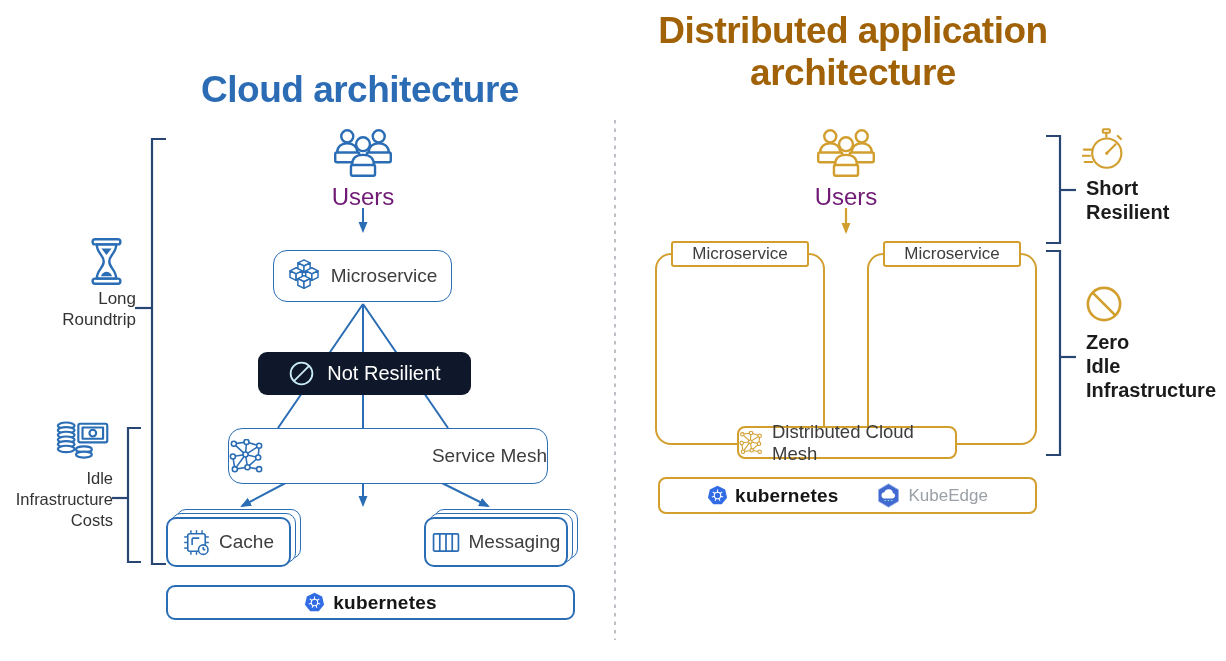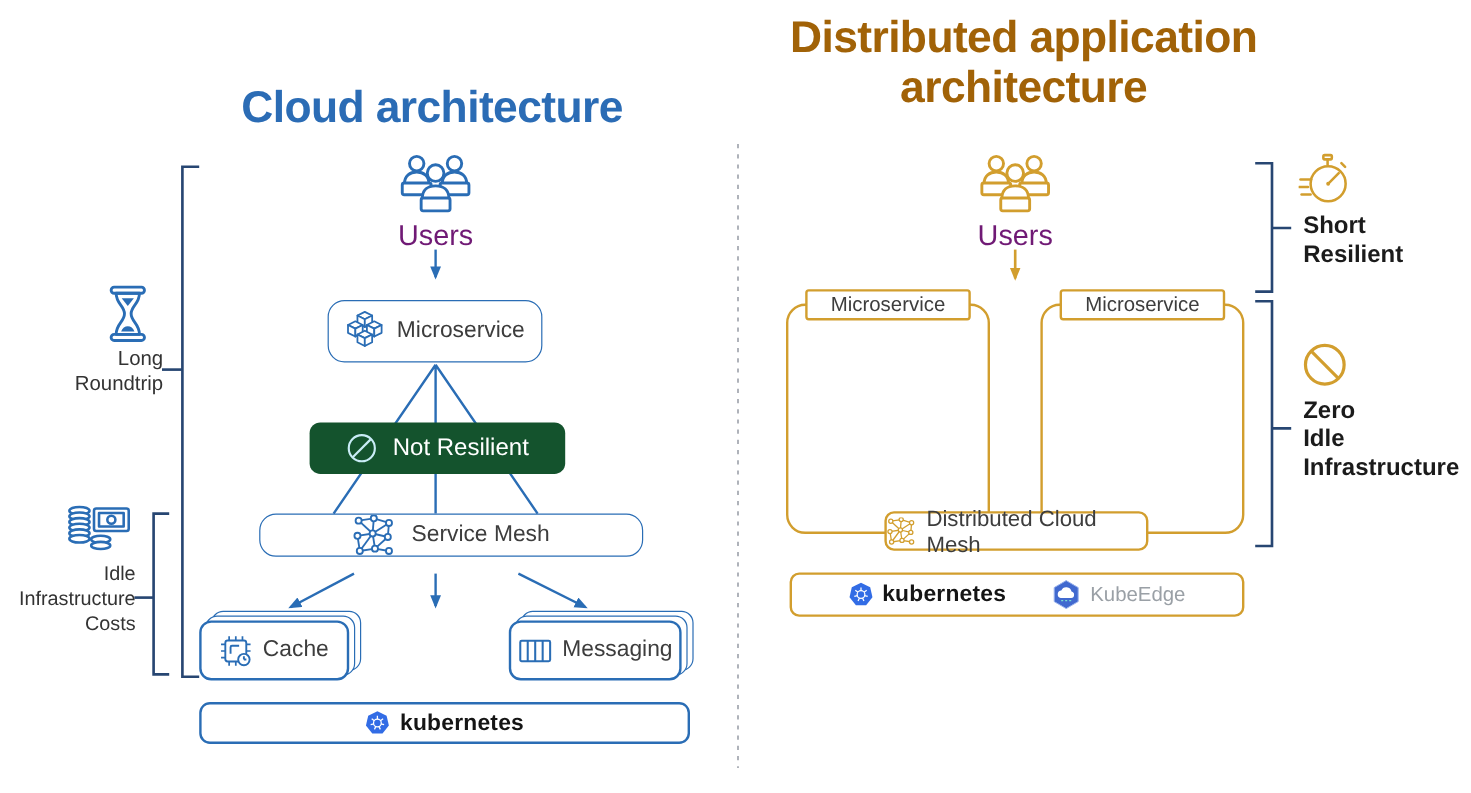--- a/index.html
+++ b/index.html
@@ -18,21 +18,21 @@
   .node{position:absolute;background:#fff;display:flex;align-items:center;justify-content:center;z-index:2;box-sizing:border-box;}
   .b-blue{border:1.6px solid #2a6db5;}
   .b-blue2{border:2px solid #2a6db5;}
   .b-orange{border:2px solid #d29e2e;}
   .r14{border-radius:14px;} .r9{border-radius:9px;} .r8{border-radius:8px;}
   .lbl{font-size:19px;color:#3d3d3d;}
 
   .users-lbl{font-size:24px;color:#701a75;text-align:center;}
 
   
-  .fillblue{background:#14532d;border:none;color:#fff;}
+  .fillblue{background:#0f172a;border:none;color:#fff;}
   .fillblue .lbl{color:#fff;font-weight:500;font-size:20px;}
 
   
   .stack{position:absolute;z-index:2;}
   .stack .layer{position:absolute;inset:0;border:1.6px solid #2a6db5;border-radius:10px;background:#fff;box-sizing:border-box;}
   .stack .l2{transform:translate(10px,-8px);}
   .stack .l1{transform:translate(5px,-4px);}
   .stack .face{position:absolute;inset:0;border:2px solid #2a6db5;border-radius:10px;background:#fff;
                display:flex;align-items:center;justify-content:center;gap:9px;box-sizing:border-box;}
 
@@ -301,21 +301,21 @@
     <span class="lbl">Microservice</span>
   </div>
 
   <div class="node fillblue r9" style="left:258px;top:352px;width:213px;height:43px;gap:12px;">
     <svg class="ic" style="color:#c9ecf6;" width="27" height="27">
         <use href="#sy-ban-fw"></use>
       </svg>
     <span class="lbl">Not Resilient</span>
   </div>
 
-  <div class="node b-blue r14" style="left:216px;top:428px;width:320px;height:36px;gap:14px;">
+  <div class="node b-blue r14" style="left:228px;top:428px;width:320px;height:56px;gap:14px;justify-content:space-between;">
     <svg class="ic" style="color:#2a6db5;" width="35" height="35">
         <use href="#sy-mesh"></use>
       </svg>
     <span class="lbl">Service Mesh</span>
   </div>
 
   <div class="stack" style="left:166px;top:517px;width:125px;height:50px;">
     <div class="layer l2"></div>
     <div class="layer l1"></div>
     <div class="face">

